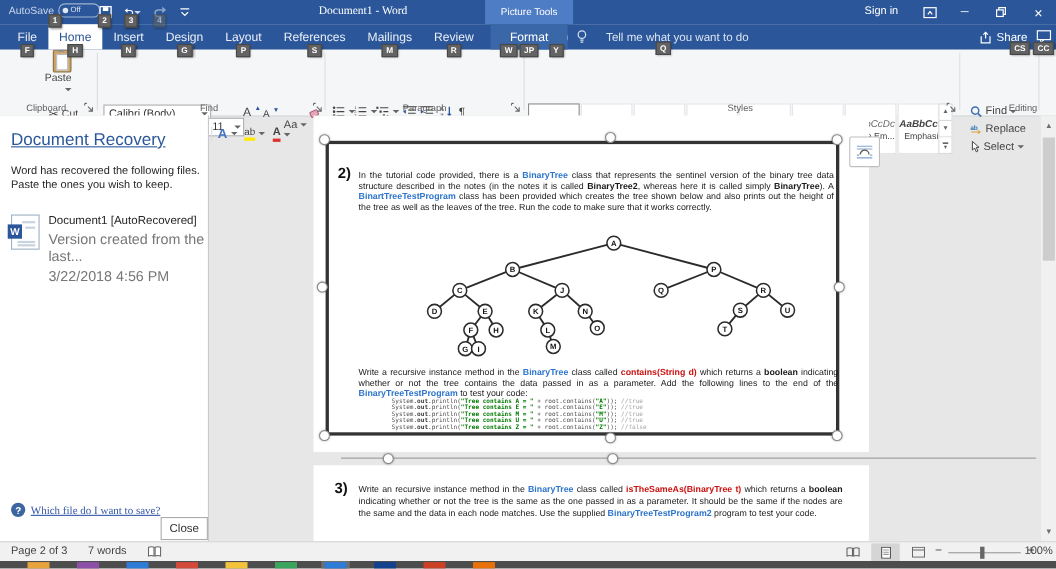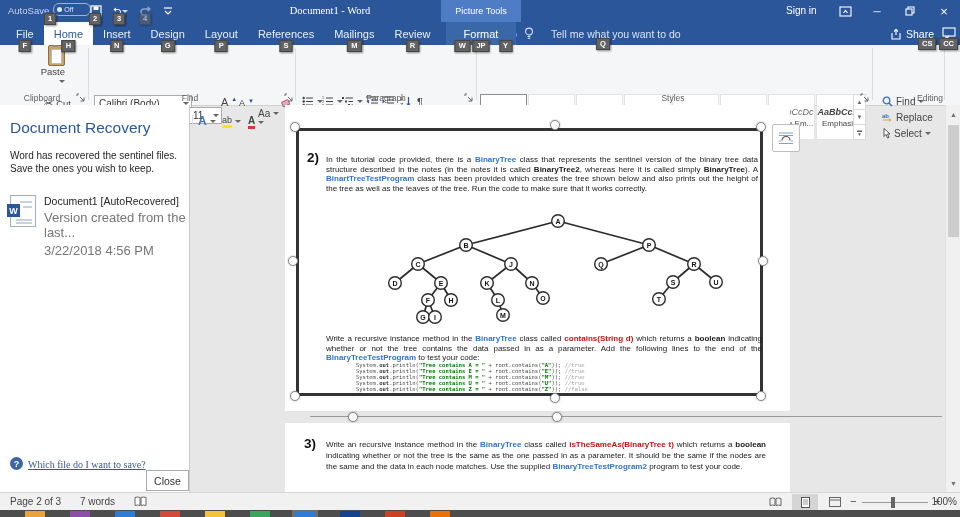--- a/index.html
+++ b/index.html
@@ -54,21 +54,21 @@
   .st-normal{font-size:9.5px;color:#222;}
   .st-h1{font-size:12.5px;color:#2E74B5;}
   .st-h2{font-size:11px;color:#2E74B5;}
   .st-title{font-size:15px;color:#222;}
   .st-sub{font-size:10px;color:#5A5A5A;}
   .st-subem{font-size:9px;font-style:italic;color:#6a6a6a;}
   .st-emph{font-size:9px;font-style:italic;font-weight:bold;color:#444;}
   .btn-tgl{background:#D8DCE0;border:1px solid #B8BCC0;}
   
   .pane{position:absolute;left:0;top:105px;width:189px;height:387px;background:#fff;border-right:1px solid #C9C9C9;}
-  .pane-title{position:absolute;left:10px;top:14px;font-size:15.5px;color:#2B579A;}
+  .pane-title{position:absolute;left:10px;top:14px;font-size:15.5px;color:#2B579A;text-decoration:underline;}
   .pane-intro{position:absolute;left:10px;top:44px;width:172px;font-size:10px;color:#262626;line-height:13px;}
   .recfile{position:absolute;left:6px;top:86px;width:176px;height:52px;display:flex;gap:8px;padding:4px;}
   .wicon{position:relative;width:24px;height:30px;background:#fff;border:1px solid #9FB0C4;flex:0 0 auto;}
   .wicon .wl{position:absolute;left:-4px;top:8px;width:13px;height:13px;background:#2B579A;color:#fff;
              font-size:9px;font-weight:bold;display:flex;align-items:center;justify-content:center;}
   .wicon i{position:absolute;right:3px;height:2px;background:#C9D3DF;}
   .recname{font-size:10.5px;color:#262626;white-space:nowrap;}
   .recdesc,.recdate{font-size:13px;color:#767676;margin-top:3px;}
   .helpq{position:absolute;left:10px;top:352px;width:13px;height:13px;border-radius:50%;background:#3B66A0;
          color:#fff;font-size:9px;display:flex;align-items:center;justify-content:center;font-weight:bold;}
@@ -522,21 +522,21 @@
     </div>
     <div class="grp-label" style="left:874px;width:72px;padding-left:20px;">Editing</div>
     <div class="sep" style="left:944px;"></div>
     <svg class="ab" style="left:947px;top:90px;" width="9" height="8" viewBox="0 0 9 8">
         <path d="M1 5.5 L4.5 2 L8 5.5" fill="none" stroke="#666" stroke-width="1.2"></path>
       </svg>
   </div>
 
   <div class="pane">
     <div class="pane-title">Document Recovery</div>
-    <div class="pane-intro">Word has recovered the sentinel files. Save the ones you wish to keep.</div>
+    <div class="pane-intro">Word has recovered the following files. Paste the ones you wish to keep.</div>
     <div class="recfile">
       <span class="wicon">
         <span class="wl">W</span>
         <i style="top:5px;width:12px;"></i>
           <i style="top:10px;width:9px;"></i>
           <i style="top:23px;width:16px;"></i>
           <i style="top:26px;width:16px;"></i>
       </span>
       <span>
         <div class="recname">Document1  [AutoRecovered]</div>

